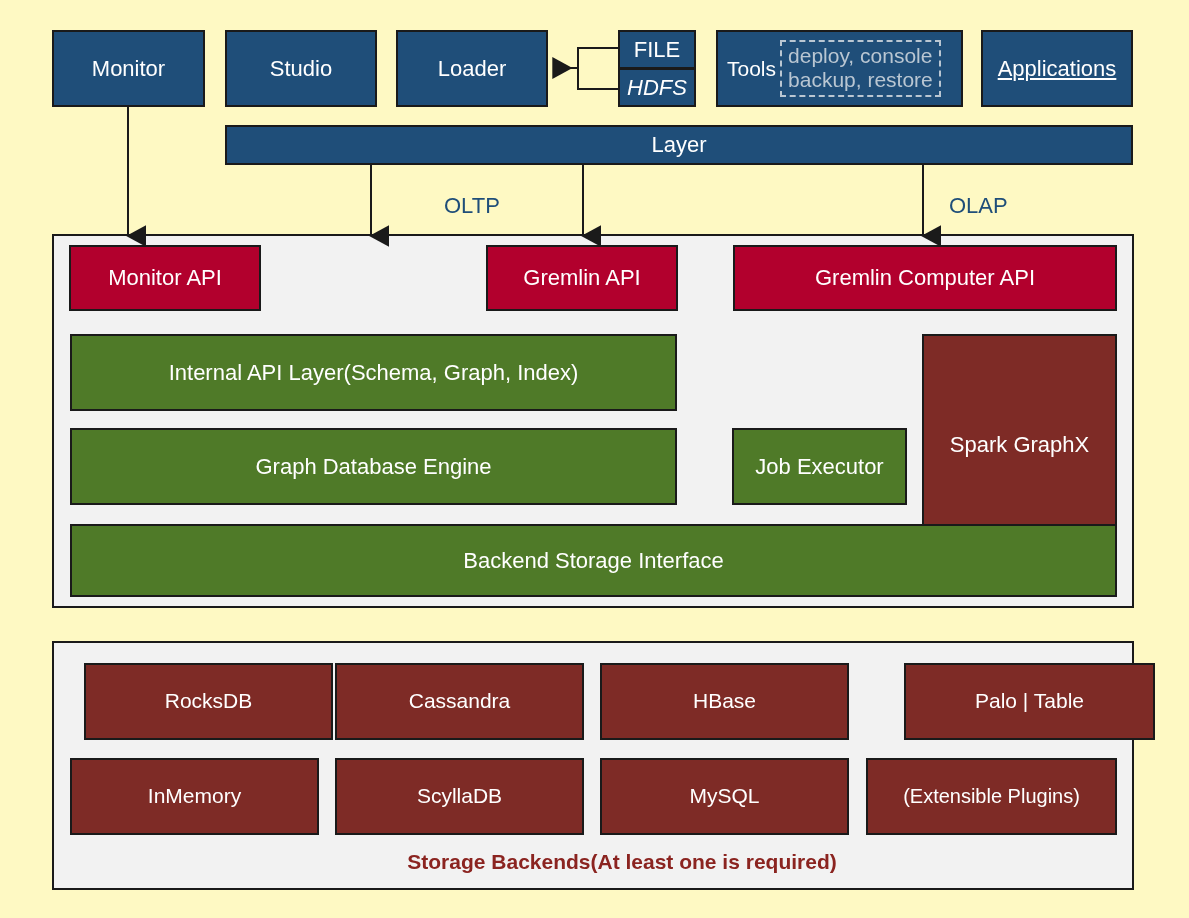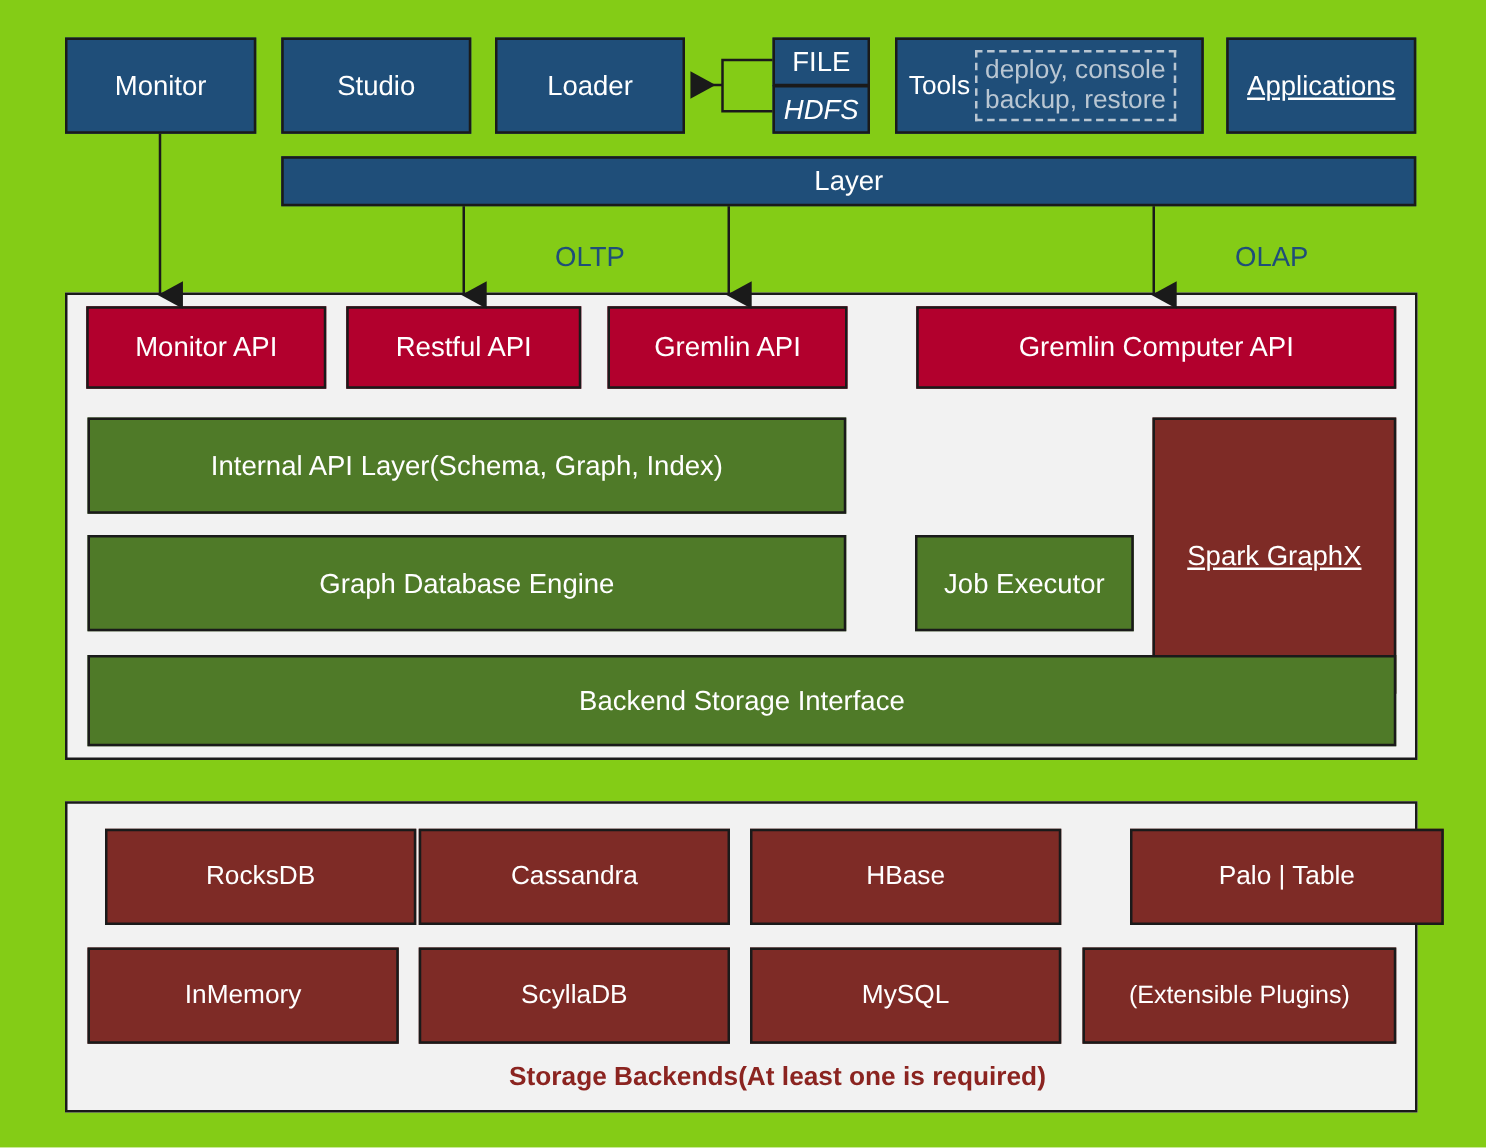--- a/index.html
+++ b/index.html
@@ -9,21 +9,21 @@
     background: #ffffff;
   }
   body {
     font-family: "Liberation Sans", "DejaVu Sans", sans-serif;
     color: #000000;
   }
   #canvas {
     position: relative;
     width: 1189px;
     height: 918px;
-    background: #84cc16;
+    background: #fef9c3;
     overflow: hidden;
   }
   .box {
     position: absolute;
     box-sizing: border-box;
     display: flex;
     align-items: center;
     justify-content: center;
     text-align: center;
     line-height: 1.15;
@@ -117,40 +117,39 @@
       <span>deploy, console</span><br>
       <span>backup, restore</span>
     </span>
   </div>
 
   <div class="box blue f22" style="left:981px; top:30px;  width:152px; height:77px;text-decoration:underline;">Applications</div>
 
   <div class="box blue f22" style="left:225px; top:125px; width:908px; height:40px;">Layer</div>
 
   <div class="edge-label" style="left:444px; top:193px;">OLTP</div>
-  <div class="edge-label" style="left:949px; top:193px;margin-left:39px;">OLAP</div>
+  <div class="edge-label" style="left:949px; top:193px;">OLAP</div>
 
   <div class="container" style="left:52px; top:234px; width:1082px; height:374px;"></div>
 
   <div class="box crimson f22" style="left:69px;  top:245px; width:192px; height:66px;">Monitor API</div>
 
-  <div class="box crimson f22" style="left:277px; top:245px; width:188px; height:66px;">Restful API</div>
 
   <div class="box crimson f22" style="left:733px; top:245px; width:384px; height:66px;">Gremlin Computer API</div>
 
   <div class="box crimson f22" style="left:486px; top:245px; width:192px; height:66px;">Gremlin API</div>
 
   <div class="box green f22" style="left:70px; top:334px; width:607px; height:77px;">Internal API Layer(Schema, Graph, Index)</div>
 
   <div class="box green f22" style="left:70px; top:428px; width:607px; height:77px;">Graph Database Engine</div>
 
 
   <div class="box green f22" style="left:732px; top:428px; width:175px; height:77px;">Job Executor</div>
 
-  <div class="box brick f22" style="left:922px; top:334px; width:195px; height:221px;text-decoration:underline;">Spark GraphX</div>
+  <div class="box brick f22" style="left:922px; top:334px; width:195px; height:221px;">Spark GraphX</div>
 
   <div class="box green f22" style="left:70px; top:524px; width:1047px; height:73px;">Backend Storage Interface</div>
 
   <div class="container" style="left:52px; top:641px; width:1082px; height:249px;"></div>
 
   <div class="box brick f21" style="left:84px;  top:663px; width:249px; height:77px;">RocksDB</div>
   <div class="box brick f21" style="left:335px; top:663px; width:249px; height:77px;">Cassandra</div>
   <div class="box brick f21" style="left:600px; top:663px; width:249px; height:77px;">HBase</div>
   <div class="box brick f21" style="left:904px; top:663px; width:251px; height:77px;text-align:right;">Palo | Table</div>
 

